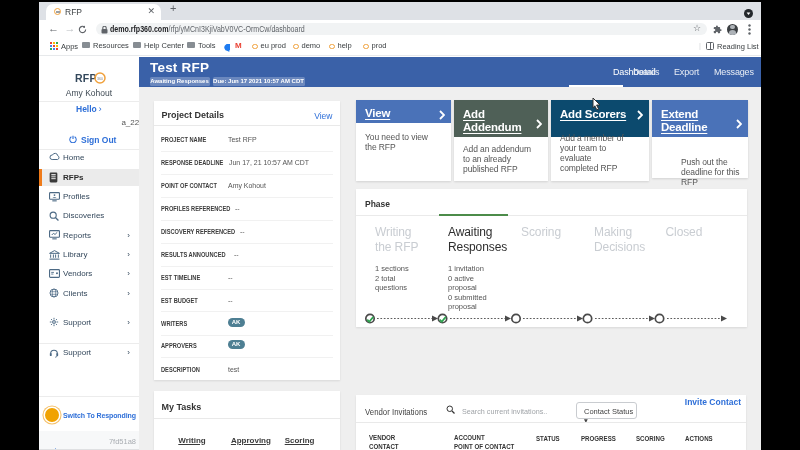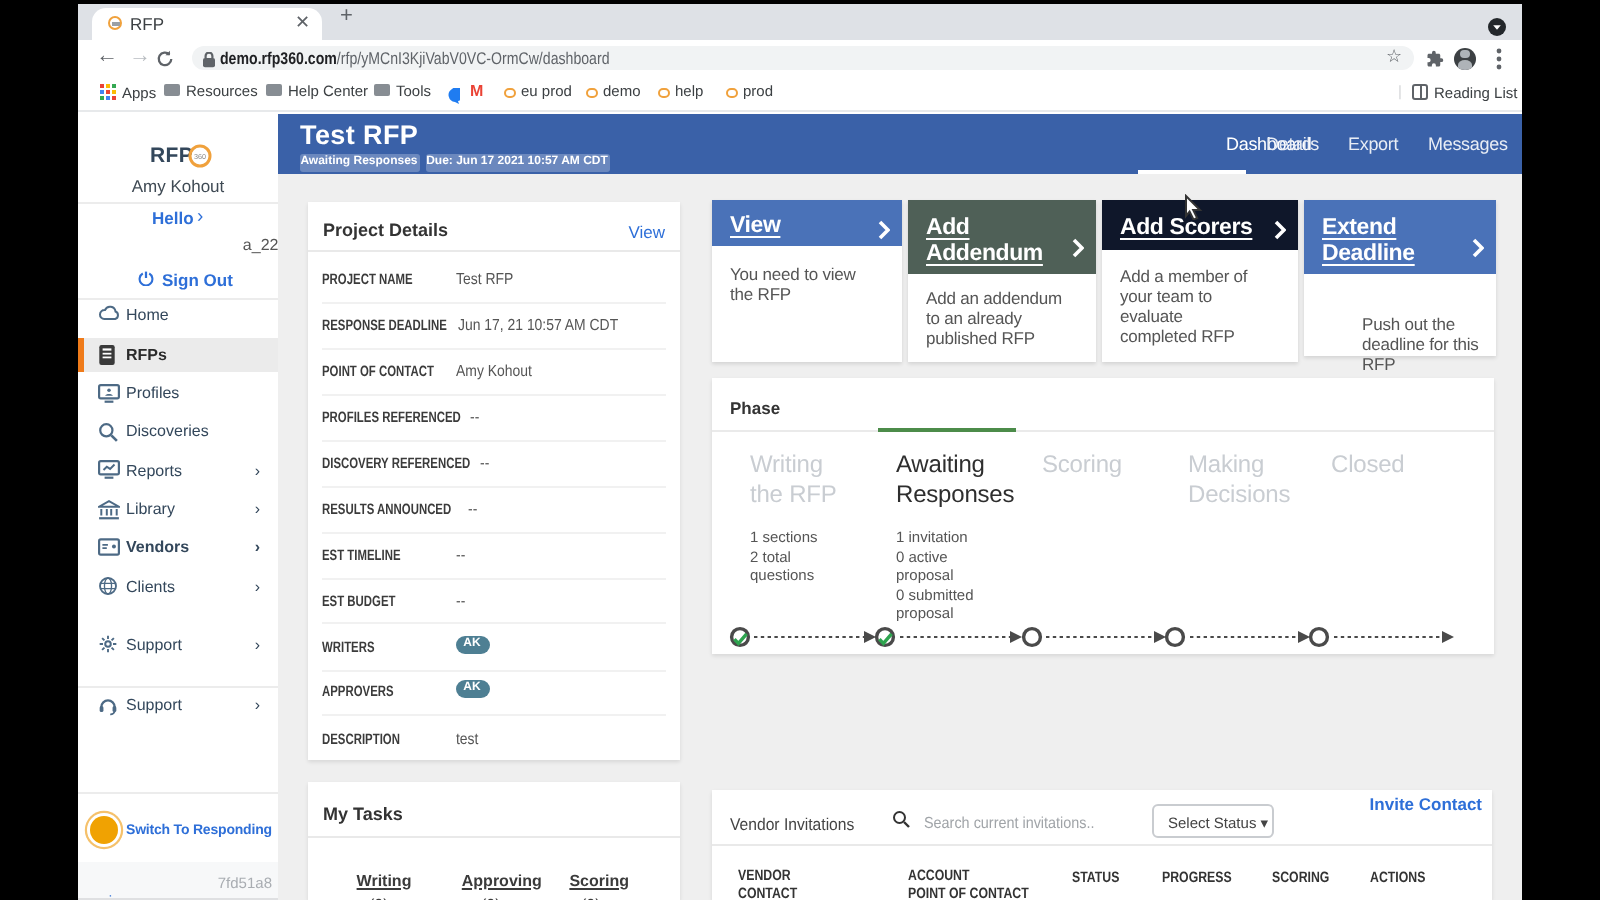--- a/index.html
+++ b/index.html
@@ -193,21 +193,21 @@
     </div>
     <div class="navitem" style="top:190px;">
       <svg class="ic" width="11" height="10" viewBox="0 0 20 18">
           <path d="M10 1L1 6h18z" fill="none" stroke="#4d6a85" stroke-width="1.8"></path>
           <path d="M3 8v6M8 8v6M12 8v6M17 8v6" stroke="#4d6a85" stroke-width="1.8"></path>
           <path d="M1 16.5h18" stroke="#4d6a85" stroke-width="2"></path>
         </svg>
       <span class="lb">Library</span>
         <span class="ch">›</span>
     </div>
-    <div class="navitem" style="top:209px;font-weight:bold;">
+    <div class="navitem" style="top:209px;">
       <svg class="ic" width="11" height="9" viewBox="0 0 20 16">
           <rect x="1" y="1" width="18" height="14" rx="1.5" fill="none" stroke="#4d6a85" stroke-width="2"></rect>
           <path d="M4 6h5M4 9h4" stroke="#4d6a85" stroke-width="1.6"></path>
           <circle cx="14.5" cy="7.5" r="1.8" fill="#4d6a85"></circle>
         </svg>
       <span class="lb">Vendors</span>
         <span class="ch">›</span>
     </div>
     <div class="navitem" style="top:228.5px;">
       <svg class="ic" width="10" height="10" viewBox="0 0 18 18">
@@ -319,21 +319,21 @@
   <div class="acard" style="left:415px; top:100px; width:94px; height:81px;">
     <div class="ahead" style="height:37px; background:#4f6057;">
         <span class="t" style="top:8px;">Add<br>Addendum</span>
         <svg style="position:absolute; right:6px; top:19px;" width="6" height="10" viewBox="0 0 6 10">
           <path d="M1 1l4 4-4 4" fill="none" stroke="#fff" stroke-width="1.8"></path>
         </svg>
       </div>
     <div class="abody" style="top:43.7px;">Add an addendum<br>to an already<br>published RFP</div>
   </div>
   <div class="acard" style="left:512px; top:100px; width:98px; height:81px;">
-    <div class="ahead" style="height:25px; background:#0f172a;">
+    <div class="ahead" style="height:37px; background:#0c4a6e;">
         <span class="t" style="top:8px;">Add Scorers</span>
         <svg style="position:absolute; right:6px; top:10px;" width="6" height="10" viewBox="0 0 6 10">
           <path d="M1 1l4 4-4 4" fill="none" stroke="#fff" stroke-width="1.8"></path>
         </svg>
       </div>
     <div class="abody" style="top:32.7px;">Add a member of<br>your team to<br>evaluate<br>completed RFP</div>
   </div>
   <div class="acard" style="left:613px; top:100px; width:96px; height:78px;">
     <div class="ahead" style="height:37px; background:#4a72b8;">
         <span class="t" style="top:8px;">Extend<br>Deadline</span>
@@ -388,21 +388,21 @@
   </div>
 
   <div class="card" style="left:317px; top:395px; width:390px; height:55px;">
     <div class="abs" style="left:9px; top:11.5px; font-size:8.5px; color:#444; transform:scaleX(0.92); transform-origin:left top; white-space:nowrap;">Vendor Invitations</div>
     <svg class="abs" style="left:90px; top:10px;" width="9" height="9" viewBox="0 0 18 18">
         <circle cx="7.5" cy="7.5" r="5.5" fill="none" stroke="#333" stroke-width="2"></circle>
         <path d="M12 12l5 5" stroke="#333" stroke-width="2.4"></path>
       </svg>
     <div class="abs" style="left:106px; top:12px; font-size:8px; color:#a0a4a8; transform:scaleX(0.9); transform-origin:left top; white-space:nowrap;">Search current invitations..</div>
     <div class="abs" style="left:220px; top:7px; width:61px; height:17px; border:1px solid #c9ccd0; border-radius:3px; background:#fff;">
-      <span class="abs" style="left:7px; top:4px; font-size:7.5px; color:#444;">Select Status ▾</span>
+      <span class="abs" style="left:7px; top:4px; font-size:7.5px; color:#444;">Contact Status ▾</span>
     </div>
     <div class="abs blue" style="right:5px; top:2px; font-size:8.5px; font-weight:700;">Invite Contact</div>
     <div class="abs" style="left:0; top:26.6px; width:390px; border-top:1px solid #e9e9e9;"></div>
     <div class="vhead" style="left:13px; top:37.5px;">VENDOR</div>
     <div class="vhead" style="left:13px; top:46.5px;">CONTACT</div>
     <div class="vhead" style="left:98px; top:37.5px;">ACCOUNT</div>
     <div class="vhead" style="left:98px; top:46.5px;">POINT OF CONTACT</div>
     <div class="vhead" style="left:180px; top:38.5px;">STATUS</div>
     <div class="vhead" style="left:225px; top:38.5px;">PROGRESS</div>
     <div class="vhead" style="left:280px; top:38.5px;">SCORING</div>

